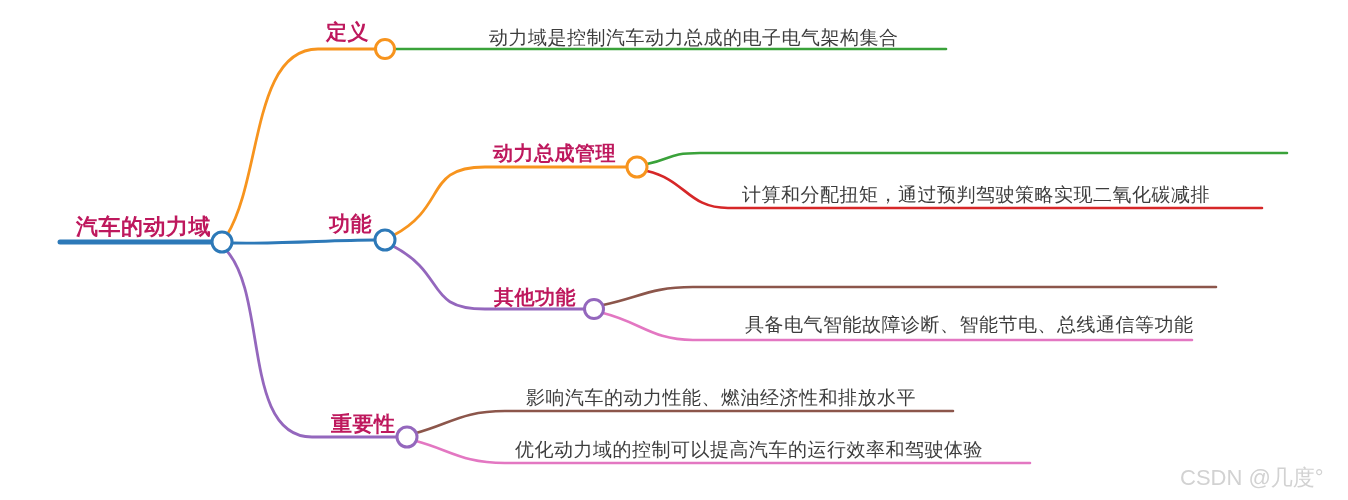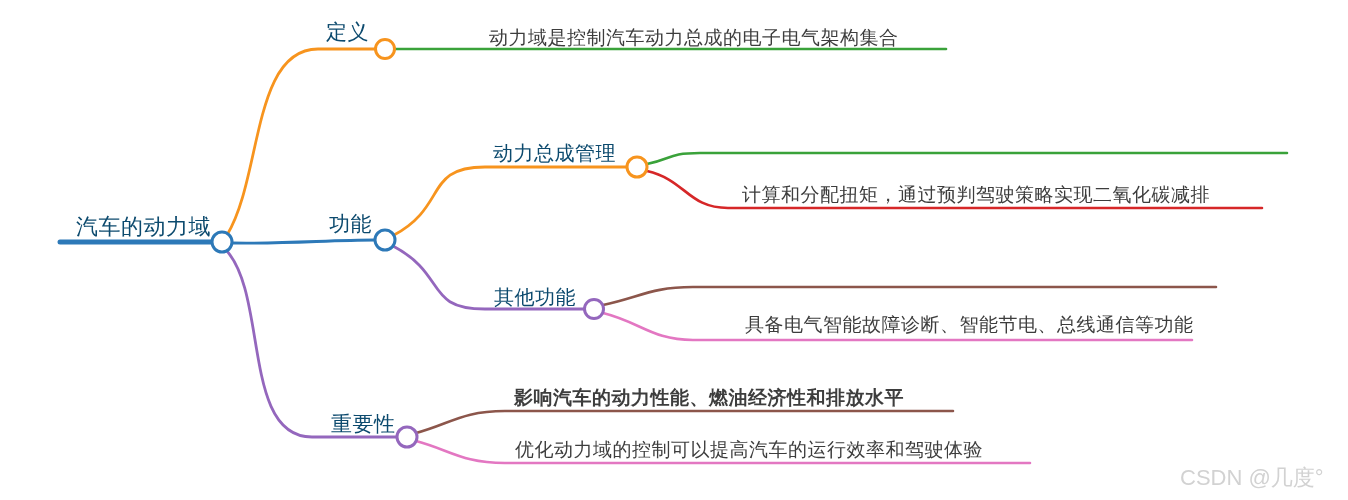--- a/index.html
+++ b/index.html
@@ -17,22 +17,22 @@
   }
   .edges-svg {
     position: absolute;
     left: 0;
     top: 0;
     width: 1348px;
     height: 500px;
   }
   .node-label {
     position: absolute;
-    font-weight: 400;
-    color: #0c4a6e;
+    font-weight: 700;
+    color: #be185d;
     font-size: 21px;
     line-height: 23px;
     white-space: nowrap;
     letter-spacing: 0.5px;
   }
   .root-label {
     font-size: 22px;
     line-height: 24px;
   }
   .sub-label {
@@ -105,19 +105,19 @@
   <div class="node-label sub-label" style="left:494px; top:286px;">其他功能</div>
 
   <div class="leaf-text" style="left:489px; top:26px;">动力域是控制汽车动力总成的电子电气架构集合</div>
 
 
   <div class="leaf-text" style="left:742px; top:183px;">计算和分配扭矩，通过预判驾驶策略实现二氧化碳减排</div>
 
 
   <div class="leaf-text" style="left:703px; top:313px;margin-left:42px;">具备电气智能故障诊断、智能节电、总线通信等功能</div>
 
-  <div class="leaf-text" style="left:514px; top:386px;font-weight:bold;">影响汽车的动力性能、燃油经济性和排放水平</div>
+  <div class="leaf-text" style="left:526px; top:386px;">影响汽车的动力性能、燃油经济性和排放水平</div>
 
   <div class="leaf-text" style="left:515px; top:438px;">优化动力域的控制可以提高汽车的运行效率和驾驶体验</div>
 
   <div class="watermark">CSDN @几度°</div>
 
 </div>
 
 </body></html>

